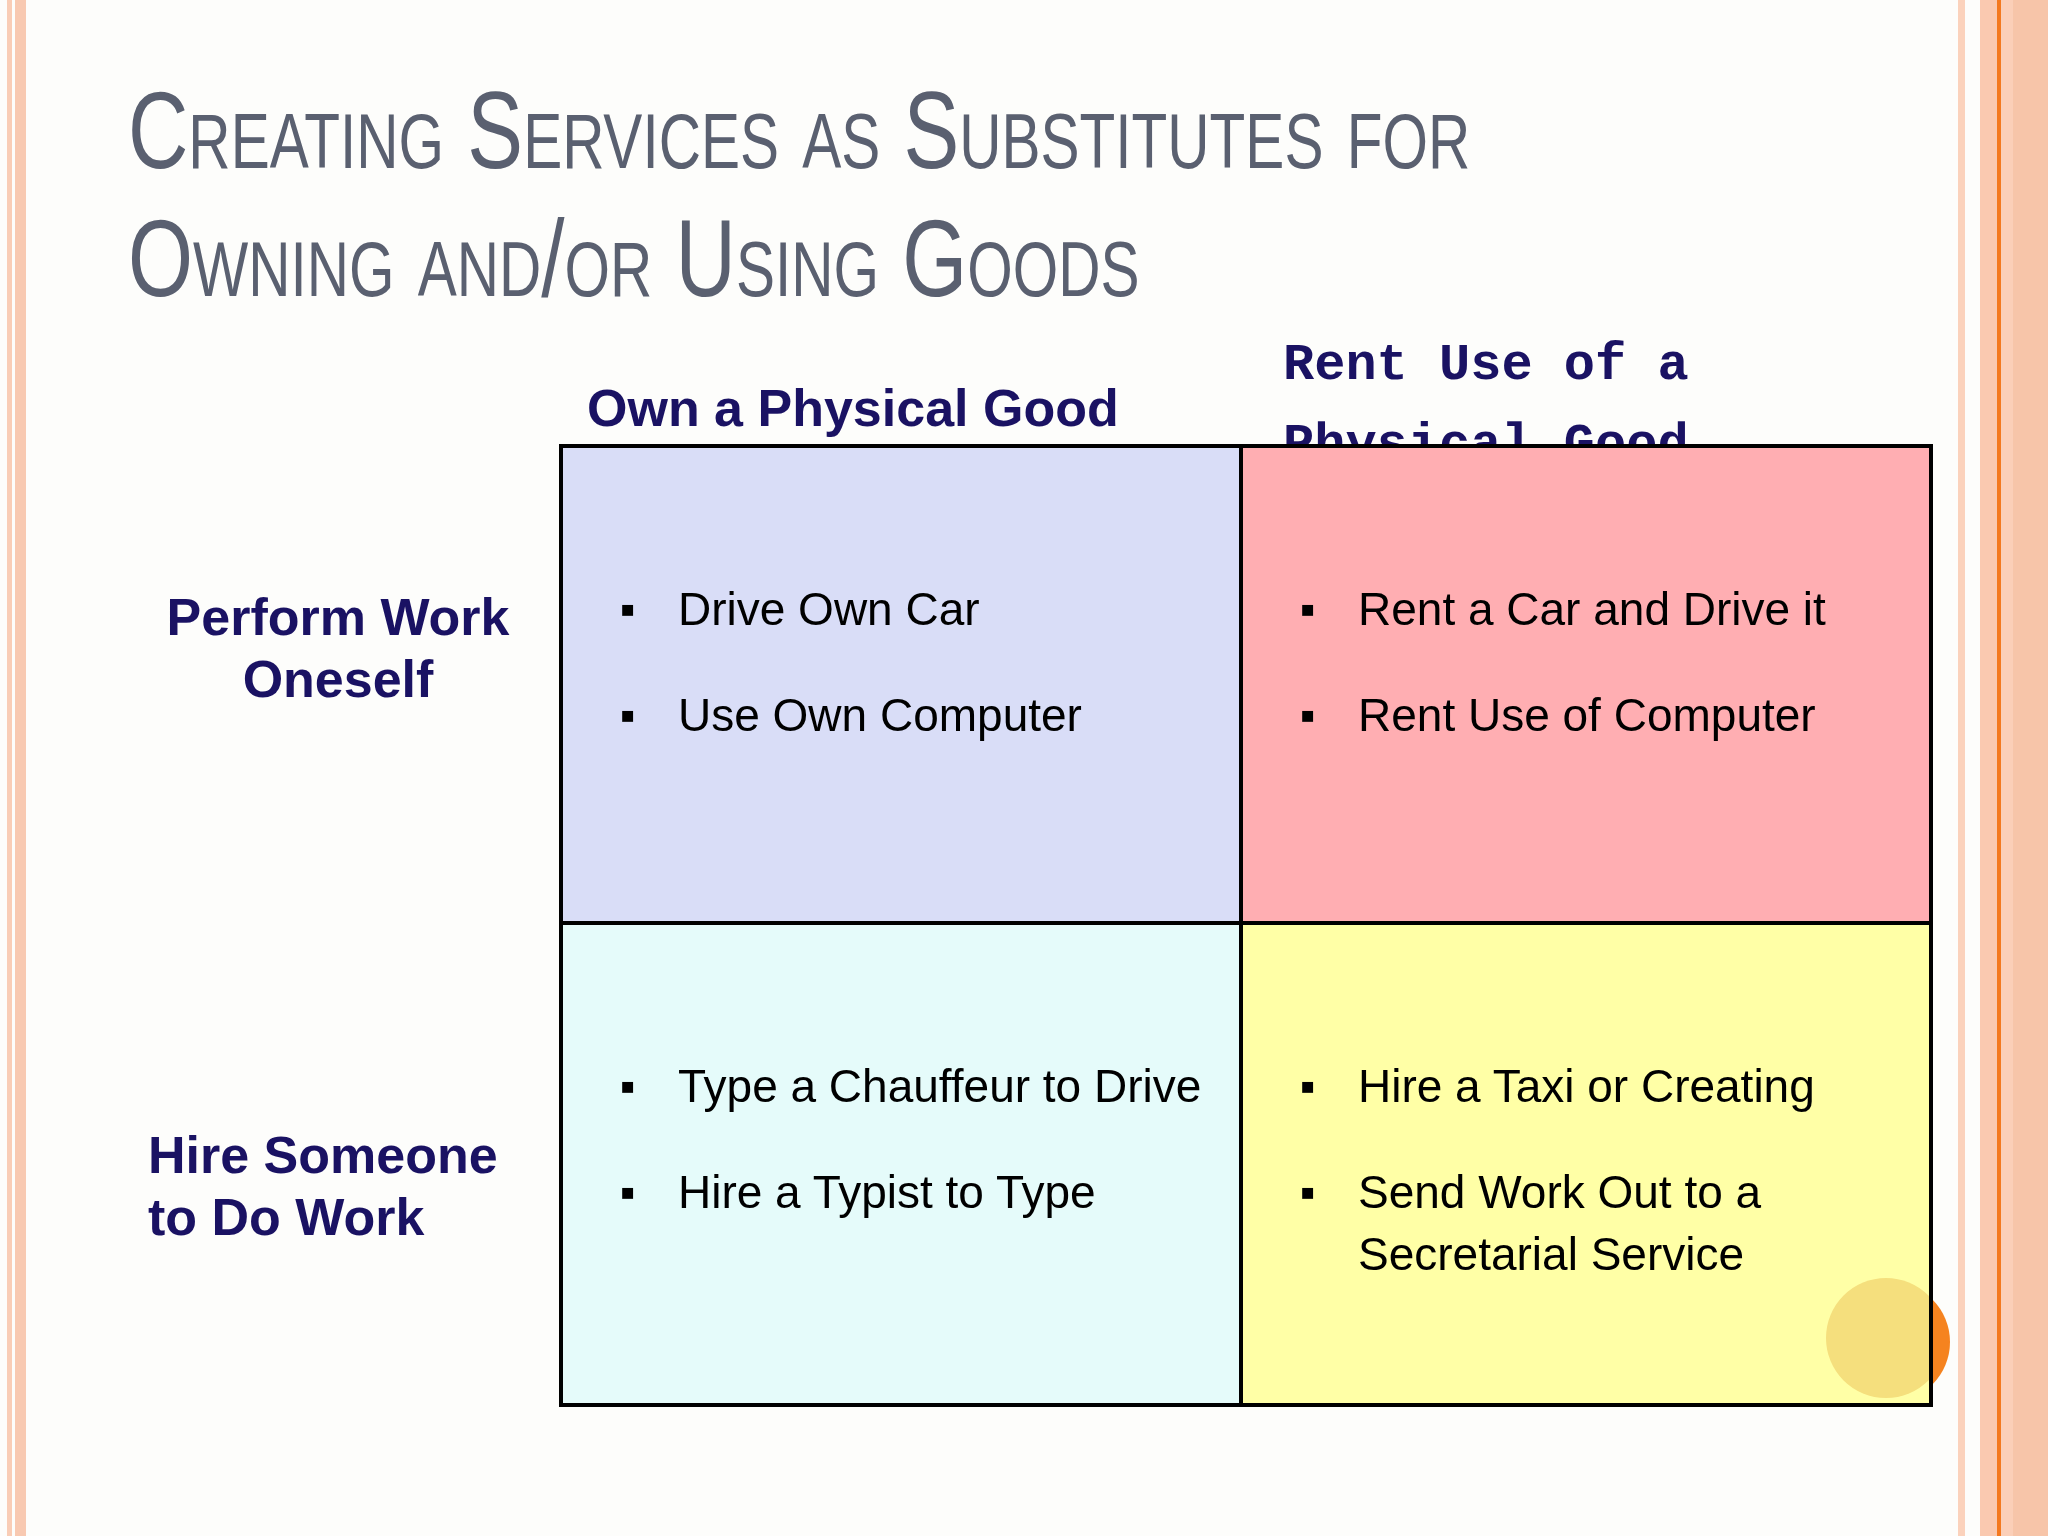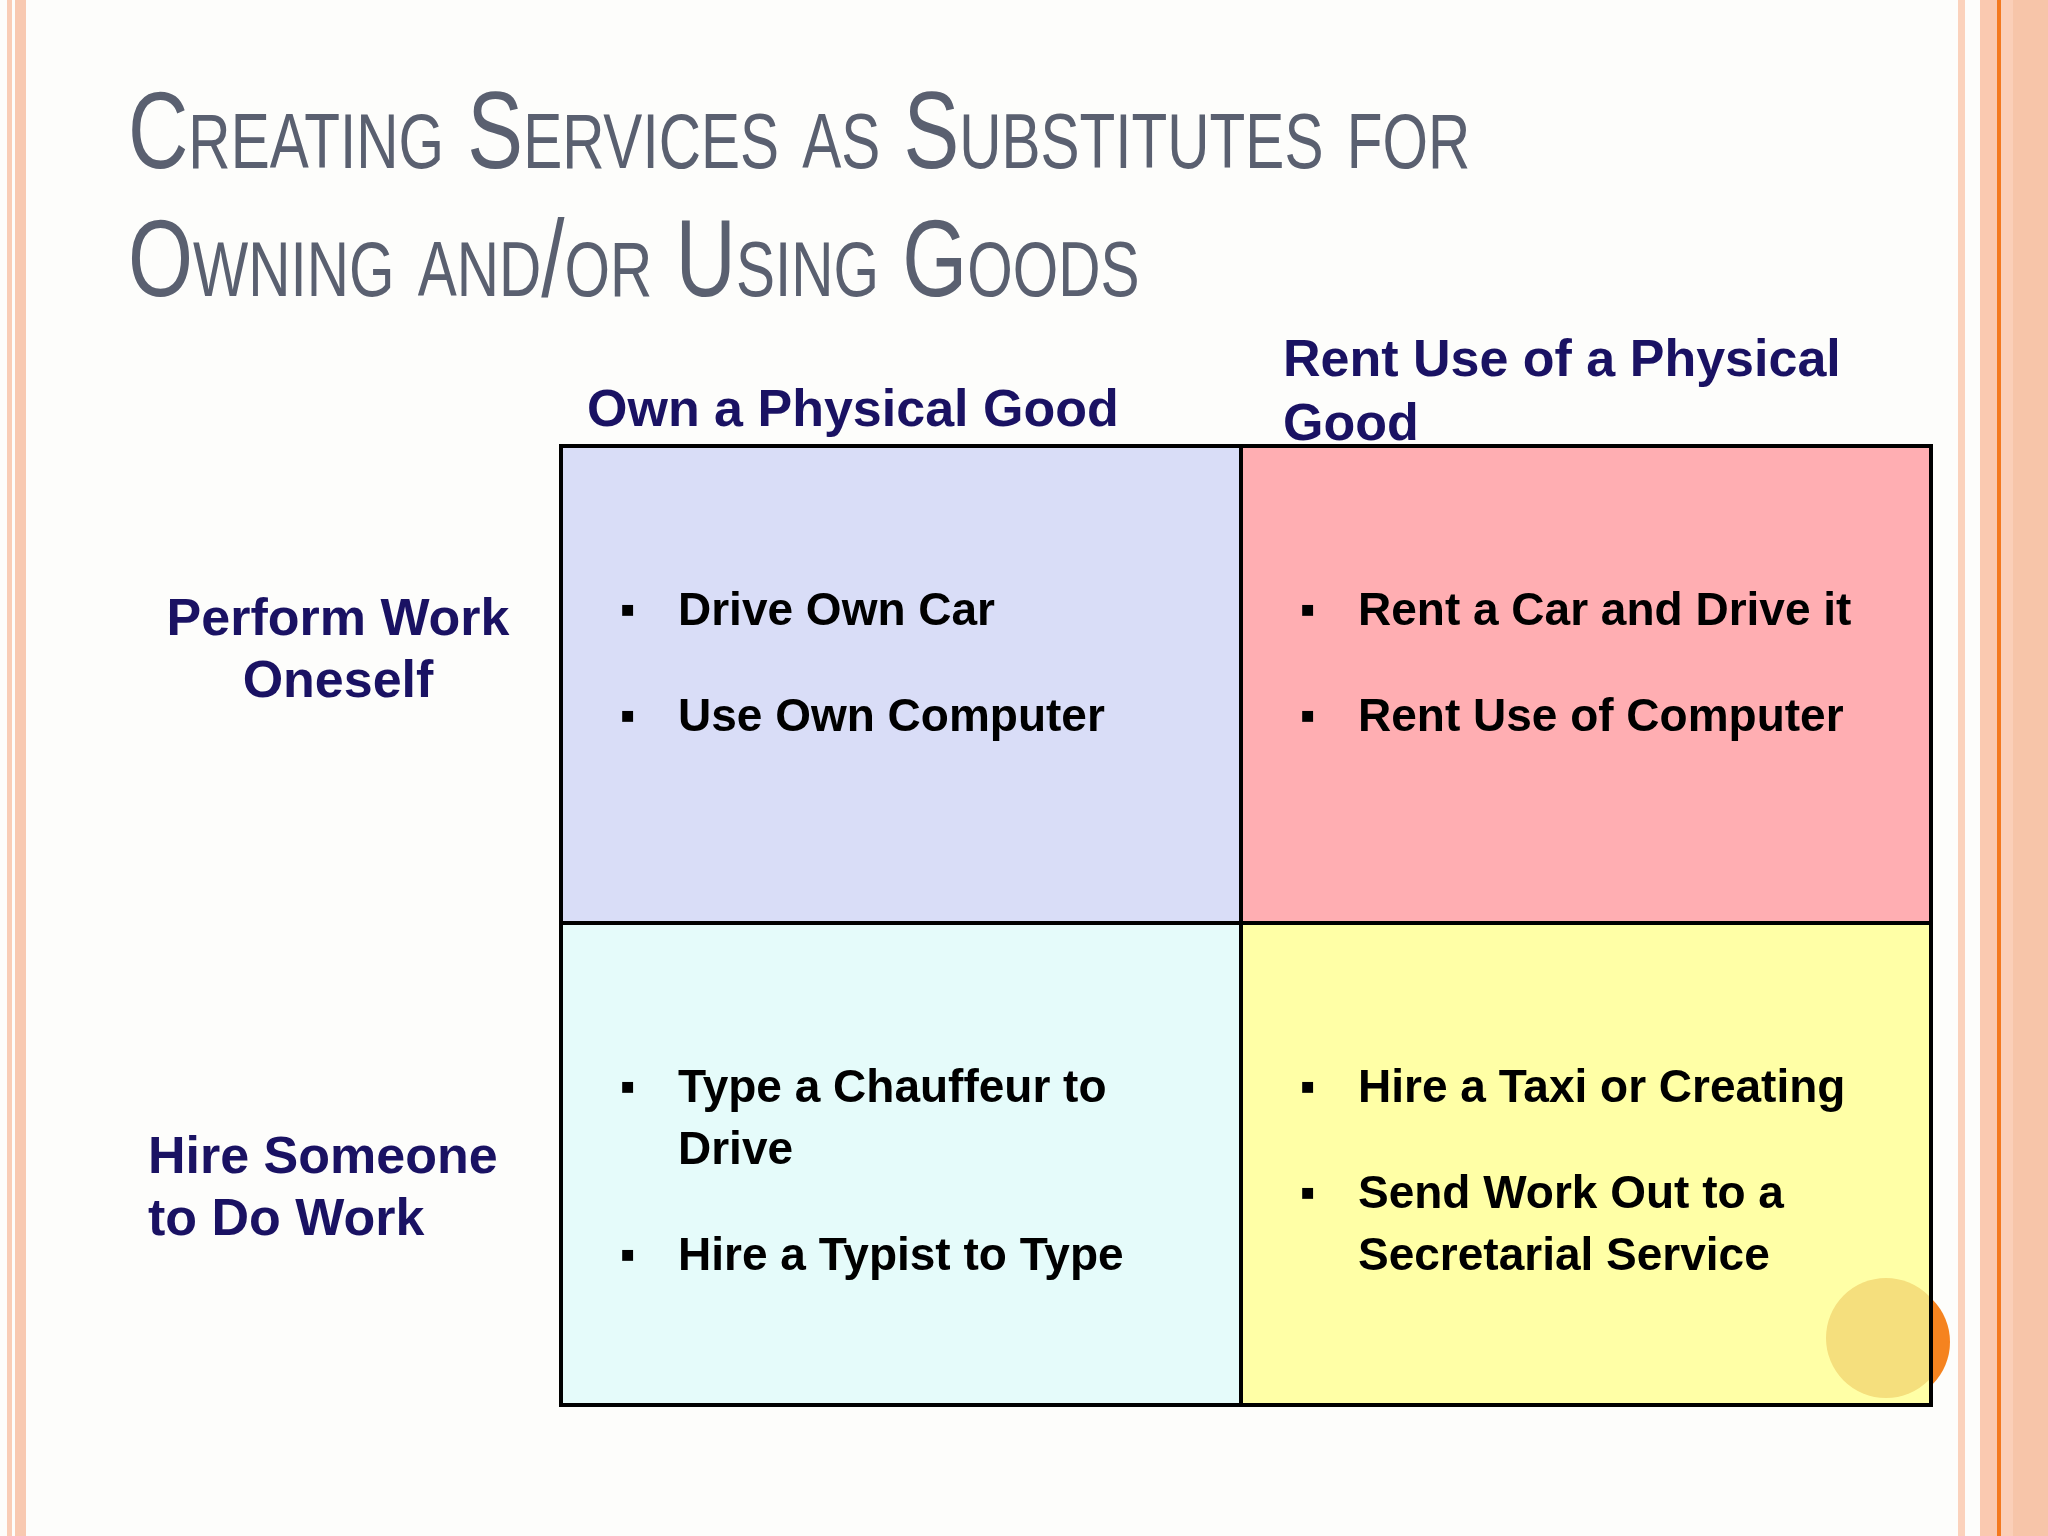--- a/index.html
+++ b/index.html
@@ -26,21 +26,21 @@
     position:absolute;left:128px;top:66px;width:2060px;
     transform:scaleX(0.76);transform-origin:left top;
     font-size:110px;line-height:128px;font-weight:400;
     font-variant:small-caps;
     color:#5a6070;
   }
 
   
   .colhead{position:absolute;font-weight:700;font-size:52px;color:#1a1263;}
   .colhead.own {left:587px;top:375px;line-height:66px;white-space:nowrap;}
-  .colhead.rent{left:1283px;top:326px;line-height:64px;width:680px;}
+  .colhead.rent{left:1283px;top:326px;line-height:80px;width:680px;font-family:Liberation Mono, monospace;}
   .rowhead{position:absolute;font-weight:700;font-size:52px;color:#1a1263;line-height:62px;width:390px;}
   .rowhead.perform{left:143px;top:586px;text-align:center;}
   .rowhead.hire   {left:148px;top:1124px;}
 
   
   .accent-circle{
     position:absolute;left:1830px;top:1282px;width:120px;height:120px;
     border-radius:50%;background:#f5831f;z-index:1;
   }
 
@@ -51,21 +51,21 @@
     display:grid;grid-template-columns:680px 1fr;grid-template-rows:477px 1fr;
     z-index:2;
   }
   .cell{box-sizing:border-box;padding:130px 12px 0 57px;overflow:hidden;position:relative;}
   .cell.c-tl{background:#d9ddf7;border-right:4px solid #000;border-bottom:4px solid #000;}
   .cell.c-tr{background:#ffaeb2;border-bottom:4px solid #000;}
   .cell.c-bl{background:#e5fbfa;border-right:4px solid #000;}
   .cell.c-br{background:#ffffa6;}
   .item{display:flex;margin-bottom:44px;}
   .bullet{flex:0 0 58px;font-size:44px;line-height:62px;color:#000;}
-  .item-text{flex:1;font-weight:700;font-size:46px;line-height:62px;color:#000;}
+  .item-text{flex:1;font-weight:400;font-size:46px;line-height:62px;color:#000;}
   
   .gold-circle{
     position:absolute;left:583px;top:353px;width:120px;height:120px;
     border-radius:50%;background:#f5df7d;
   }
 </style>
 </head>
 <body>
 
 <div class="slide">

